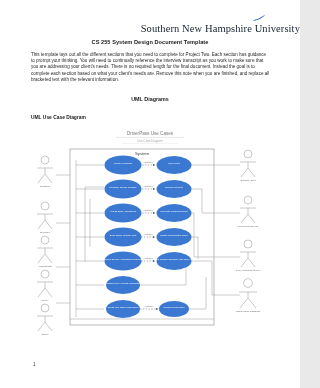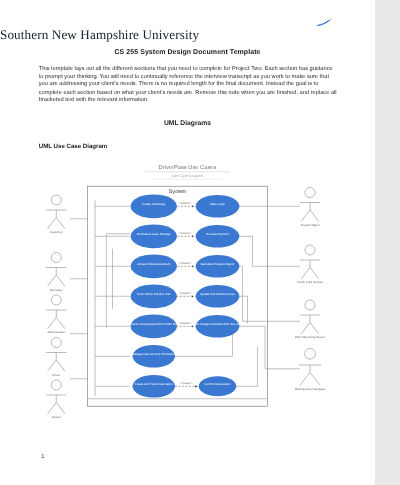--- a/index.html
+++ b/index.html
@@ -12,21 +12,21 @@
     position:relative;
     width:300px;height:388px;
     background:#ffffff;
     box-sizing:border-box;
     overflow:hidden;
   }
 
   
   .logo-wrap{
     position:absolute;top:18px;left:0;width:300px;
-    text-align:left;
+    text-align:right;
   }
   .logo-text{
     display:inline-block;position:relative;
     font-family:"Liberation Serif",serif;
     font-size:10.5px;letter-spacing:.1px;
     color:#16222e;white-space:nowrap;
   }
   .quill{
     position:absolute;top:-4.5px;right:34px;
     width:13px;height:7px;

